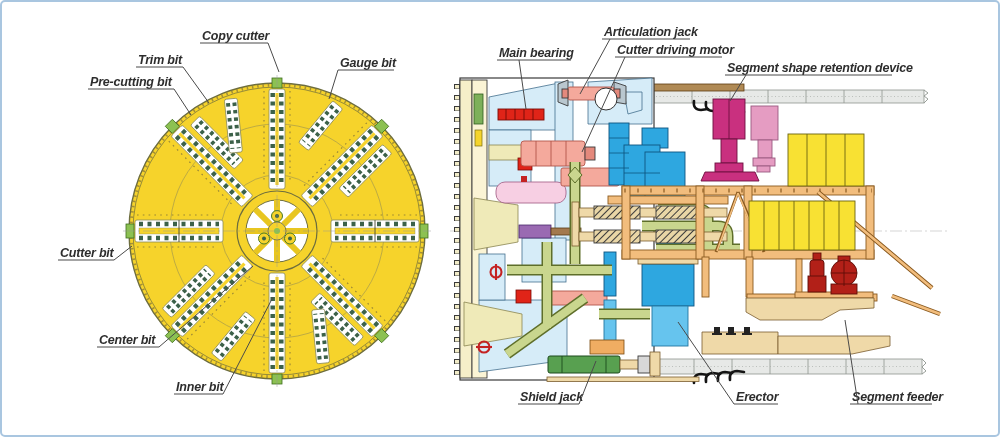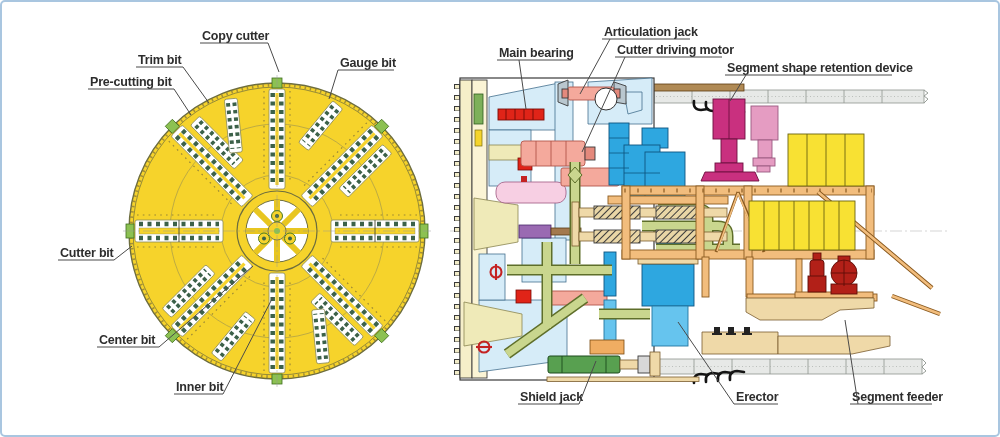--- a/index.html
+++ b/index.html
@@ -1,17 +1,17 @@
 <!DOCTYPE html>
 <html><head>
 <meta charset="utf-8">
 <style>
   html,body{margin:0;padding:0;background:#fff;}
   #frame{position:relative;width:1000px;height:437px;box-sizing:border-box;
-         border:2px solid #a9c6e0;border-radius:5px;background:#ffffff;overflow:hidden;}
+         border:2px solid #a9c6e0;border-radius:5px;background:#ffffff;overflow:hidden;font-style:italic;}
   svg{position:absolute;left:0;top:0;}
   .lbl{font-family:"Liberation Sans",sans-serif;font-weight:700;font-size:12.5px;
        fill:#2d2d2d;letter-spacing:-0.2px;}
   .ldr{stroke:#4a4a4a;stroke-width:1;fill:none;}
   .slotw{fill:#ffffff;stroke:#8a8a57;stroke-width:0.8;}
   .bitrow{stroke:#3c6149;stroke-width:4.5;stroke-dasharray:4 4.5;fill:none;}
   .bitrow2{stroke:#3c6149;stroke-width:4;stroke-dasharray:3.5 4;fill:none;}
   .rivet{stroke:#8a7a38;stroke-width:1.2;stroke-dasharray:1.6 4.2;fill:none;opacity:.85;}
   .thin{stroke:#44452e;stroke-width:0.9;fill:none;}
   .o{stroke:#3a3a3a;stroke-width:0.9;}

